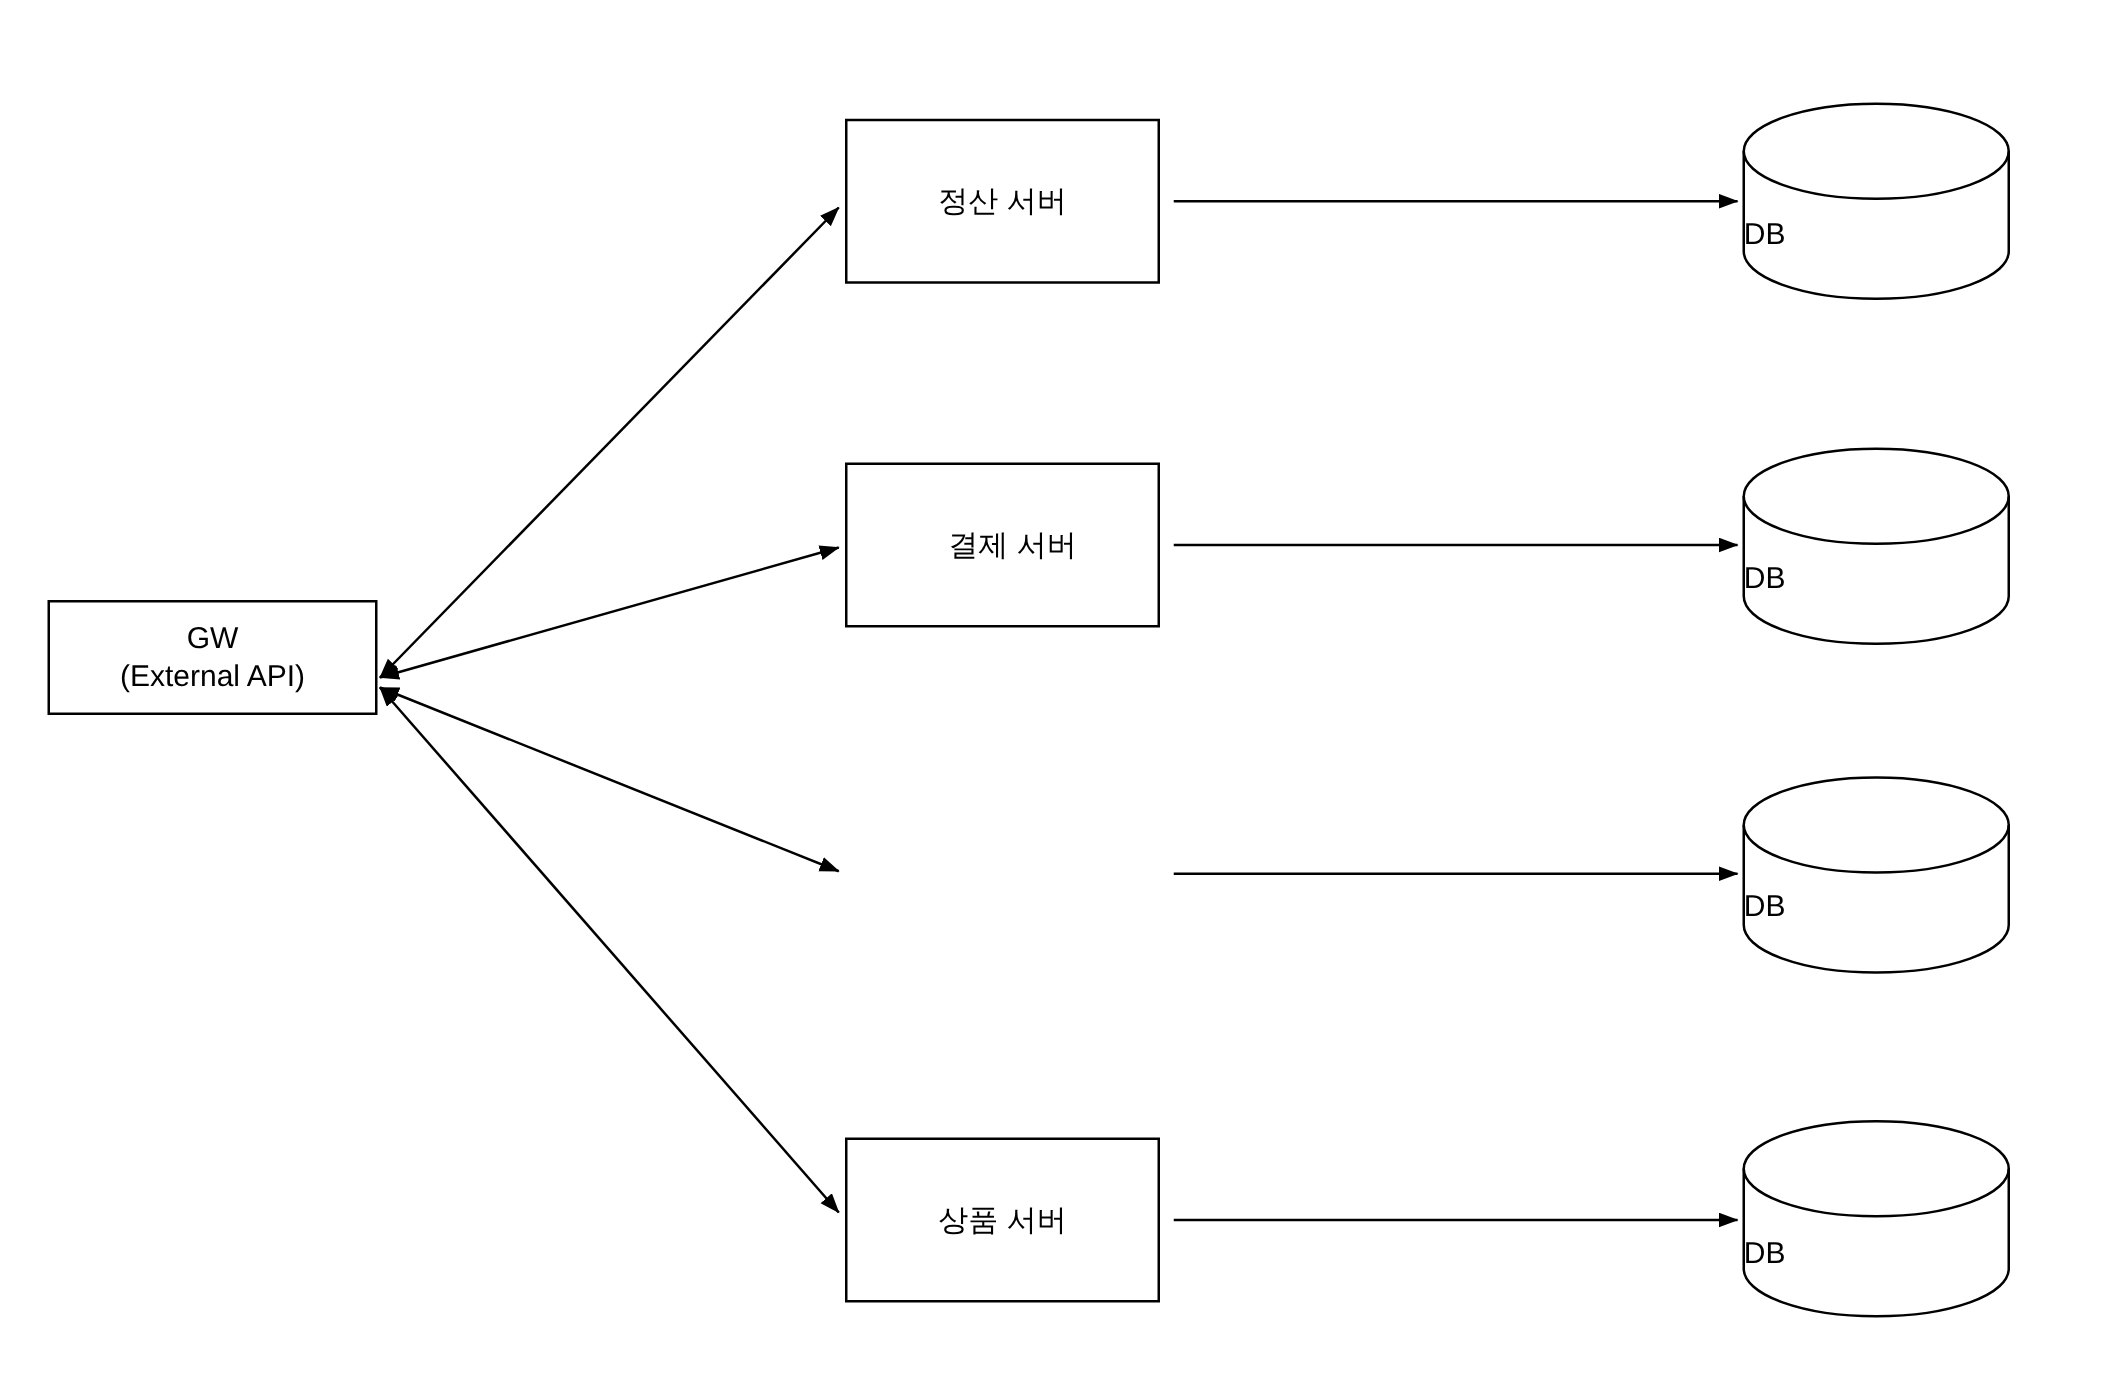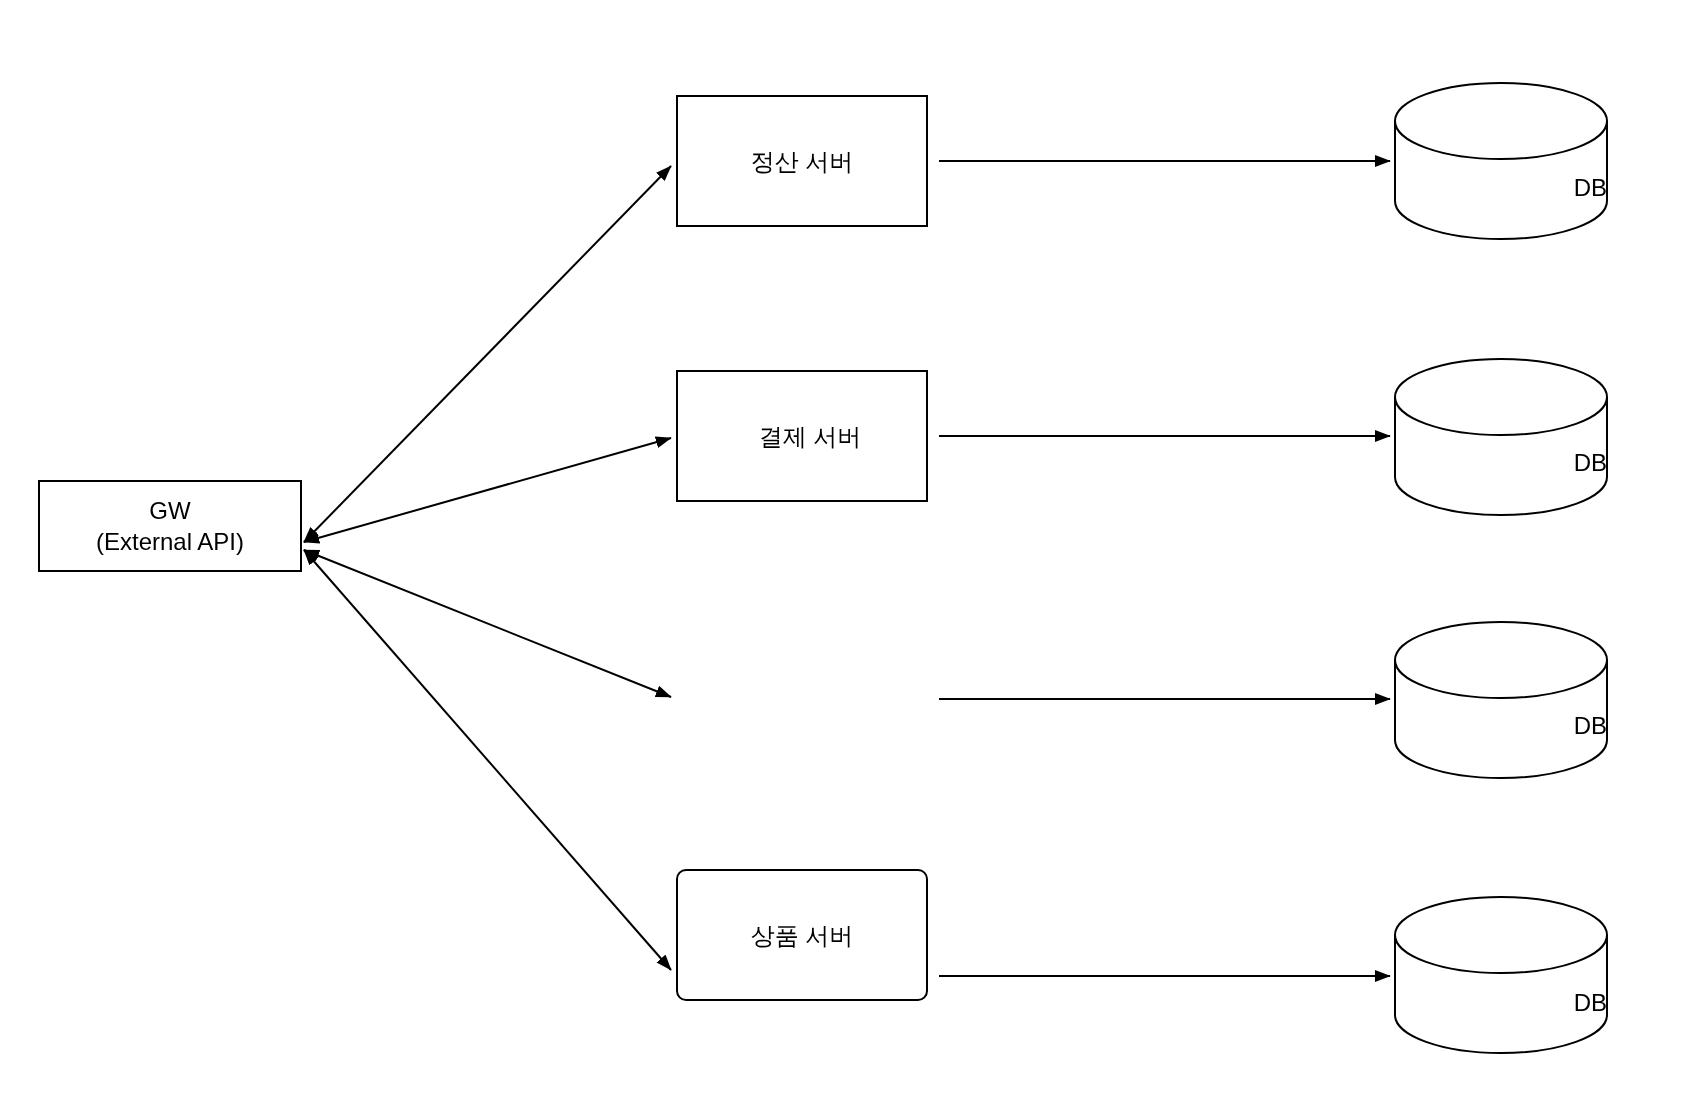--- a/index.html
+++ b/index.html
@@ -37,28 +37,28 @@
     left: 38px; top: 480px;
     width: 264px; height: 92px;
   }
   .server-box {
     left: 676px;
     width: 252px; height: 132px;
   }
   .server-1 { top: 95px; }
   .server-2 { top: 370px; padding-left: 16px; }
   .server-3 { top: 633px; }
-  .server-4 { top: 869px; border-radius: 10px; }
+  .server-4 { top: 910px; }
   .db-label {
     position: absolute;
     left: 1395px;
     width: 212px;
     height: 32px;
     line-height: 32px;
-    text-align: right;
+    text-align: left;
     font-size: 24px;
     color: #000000;
   }
   .db-label-1 { top: 172px; }
   .db-label-2 { top: 447px; }
   .db-label-3 { top: 710px; }
   .db-label-4 { top: 987px; }
 </style>
 </head>
 <body>

